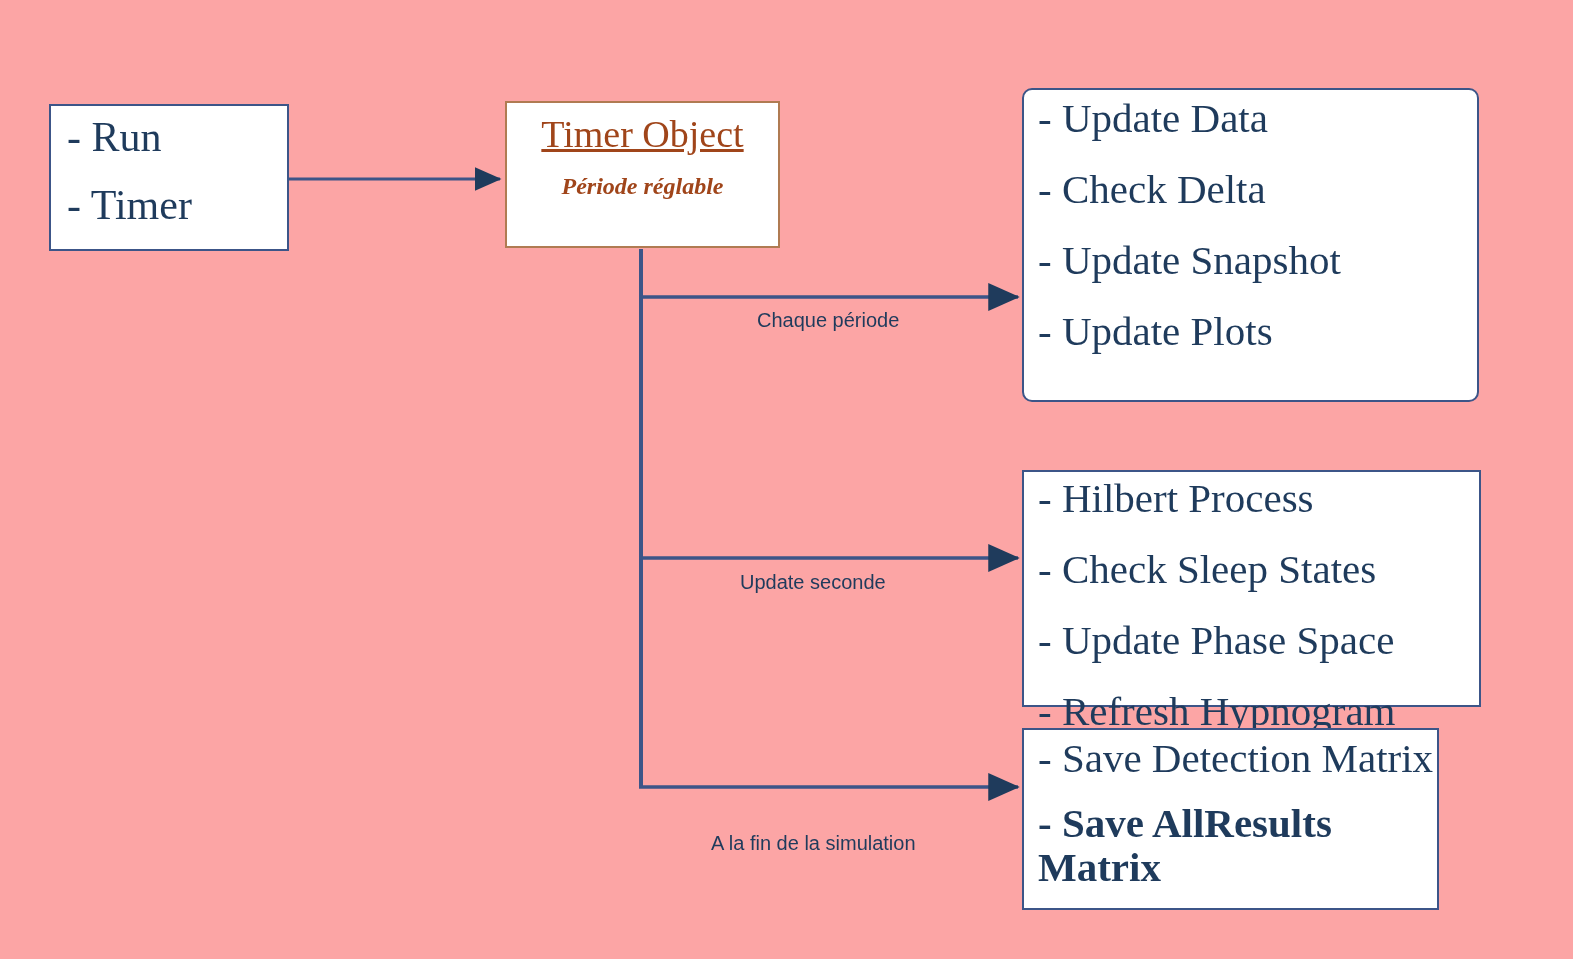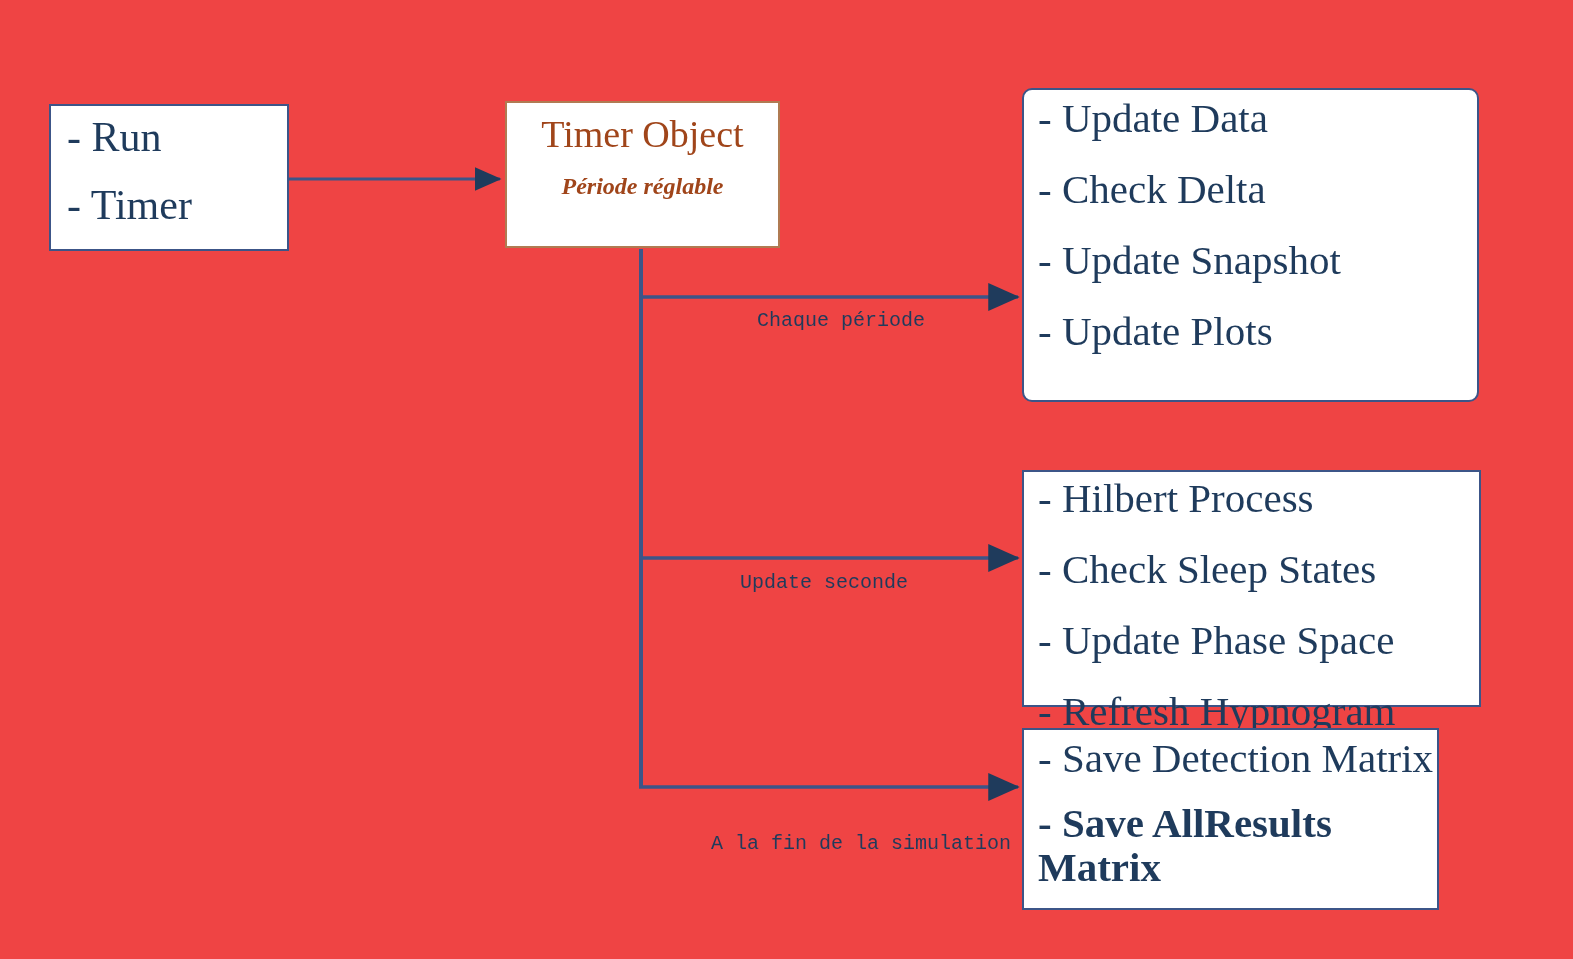--- a/index.html
+++ b/index.html
@@ -8,21 +8,21 @@
     padding: 0;
     background: #ffffff;
   }
   body {
     font-family: "Liberation Serif", serif;
   }
   #canvas {
     position: relative;
     width: 1573px;
     height: 959px;
-    background: #ef4444;
+    background: #fca5a5;
     overflow: hidden;
   }
   .node {
     position: absolute;
     box-sizing: border-box;
     background: #ffffff;
   }
   .node-navy {
     border: 2px solid #3C5588;
     color: #1F3B5C;
@@ -62,20 +62,21 @@
   #box-runstop .item { font-size: 42px; }
   #box-runstop .li-run  { position: absolute; left: 16px; top: 10px; }
   #box-runstop .li-stop { position: absolute; left: 16px; top: 78px; }
   
   #box-timer { left: 505px; top: 101px; width: 275px; height: 147px; text-align: center; }
   #timer-title {
     position: absolute; left: 0; right: 0; top: 9px;
     font-family: "Liberation Serif", serif;
     font-size: 38px;
     color: #A0451A;
+    text-decoration: underline;
   }
   #timer-sub {
     position: absolute; left: 0; right: 0; top: 70px;
     font-family: "Liberation Serif", serif;
     font-style: italic;
     font-weight: bold;
     font-size: 24px;
     color: #A0451A;
   }
   
@@ -83,21 +84,21 @@
   #box-second   { left: 1022px; top: 422px; width: 459px; height: 237px; margin-top: 48px; }
   #box-end      { left: 1022px; top: 728px; width: 417px; height: 182px; }
   #box-period .item-list  { top: 8px; }
   #box-period .item       { margin-bottom: 30px; }
   #box-second .item-list  { top: 6px; }
   #box-second .item       { margin-bottom: 30px; }
   #box-end .item-list     { top: 8px; }
   #box-end .item          { margin-bottom: 22px; }
   .edge-label {
     position: absolute;
-    font-family: Liberation Mono, monospace;
+    font-family: Liberation Sans, sans-serif;
     font-size: 20px;
     color: #1F3B5C;
     white-space: nowrap;
   }
   #lbl-period { left: 757px; top: 309px; }
   #lbl-second { left: 740px; top: 571px; }
   #lbl-end    { left: 711px; top: 832px; text-align: right; }
 </style>
 </head>
 <body>

